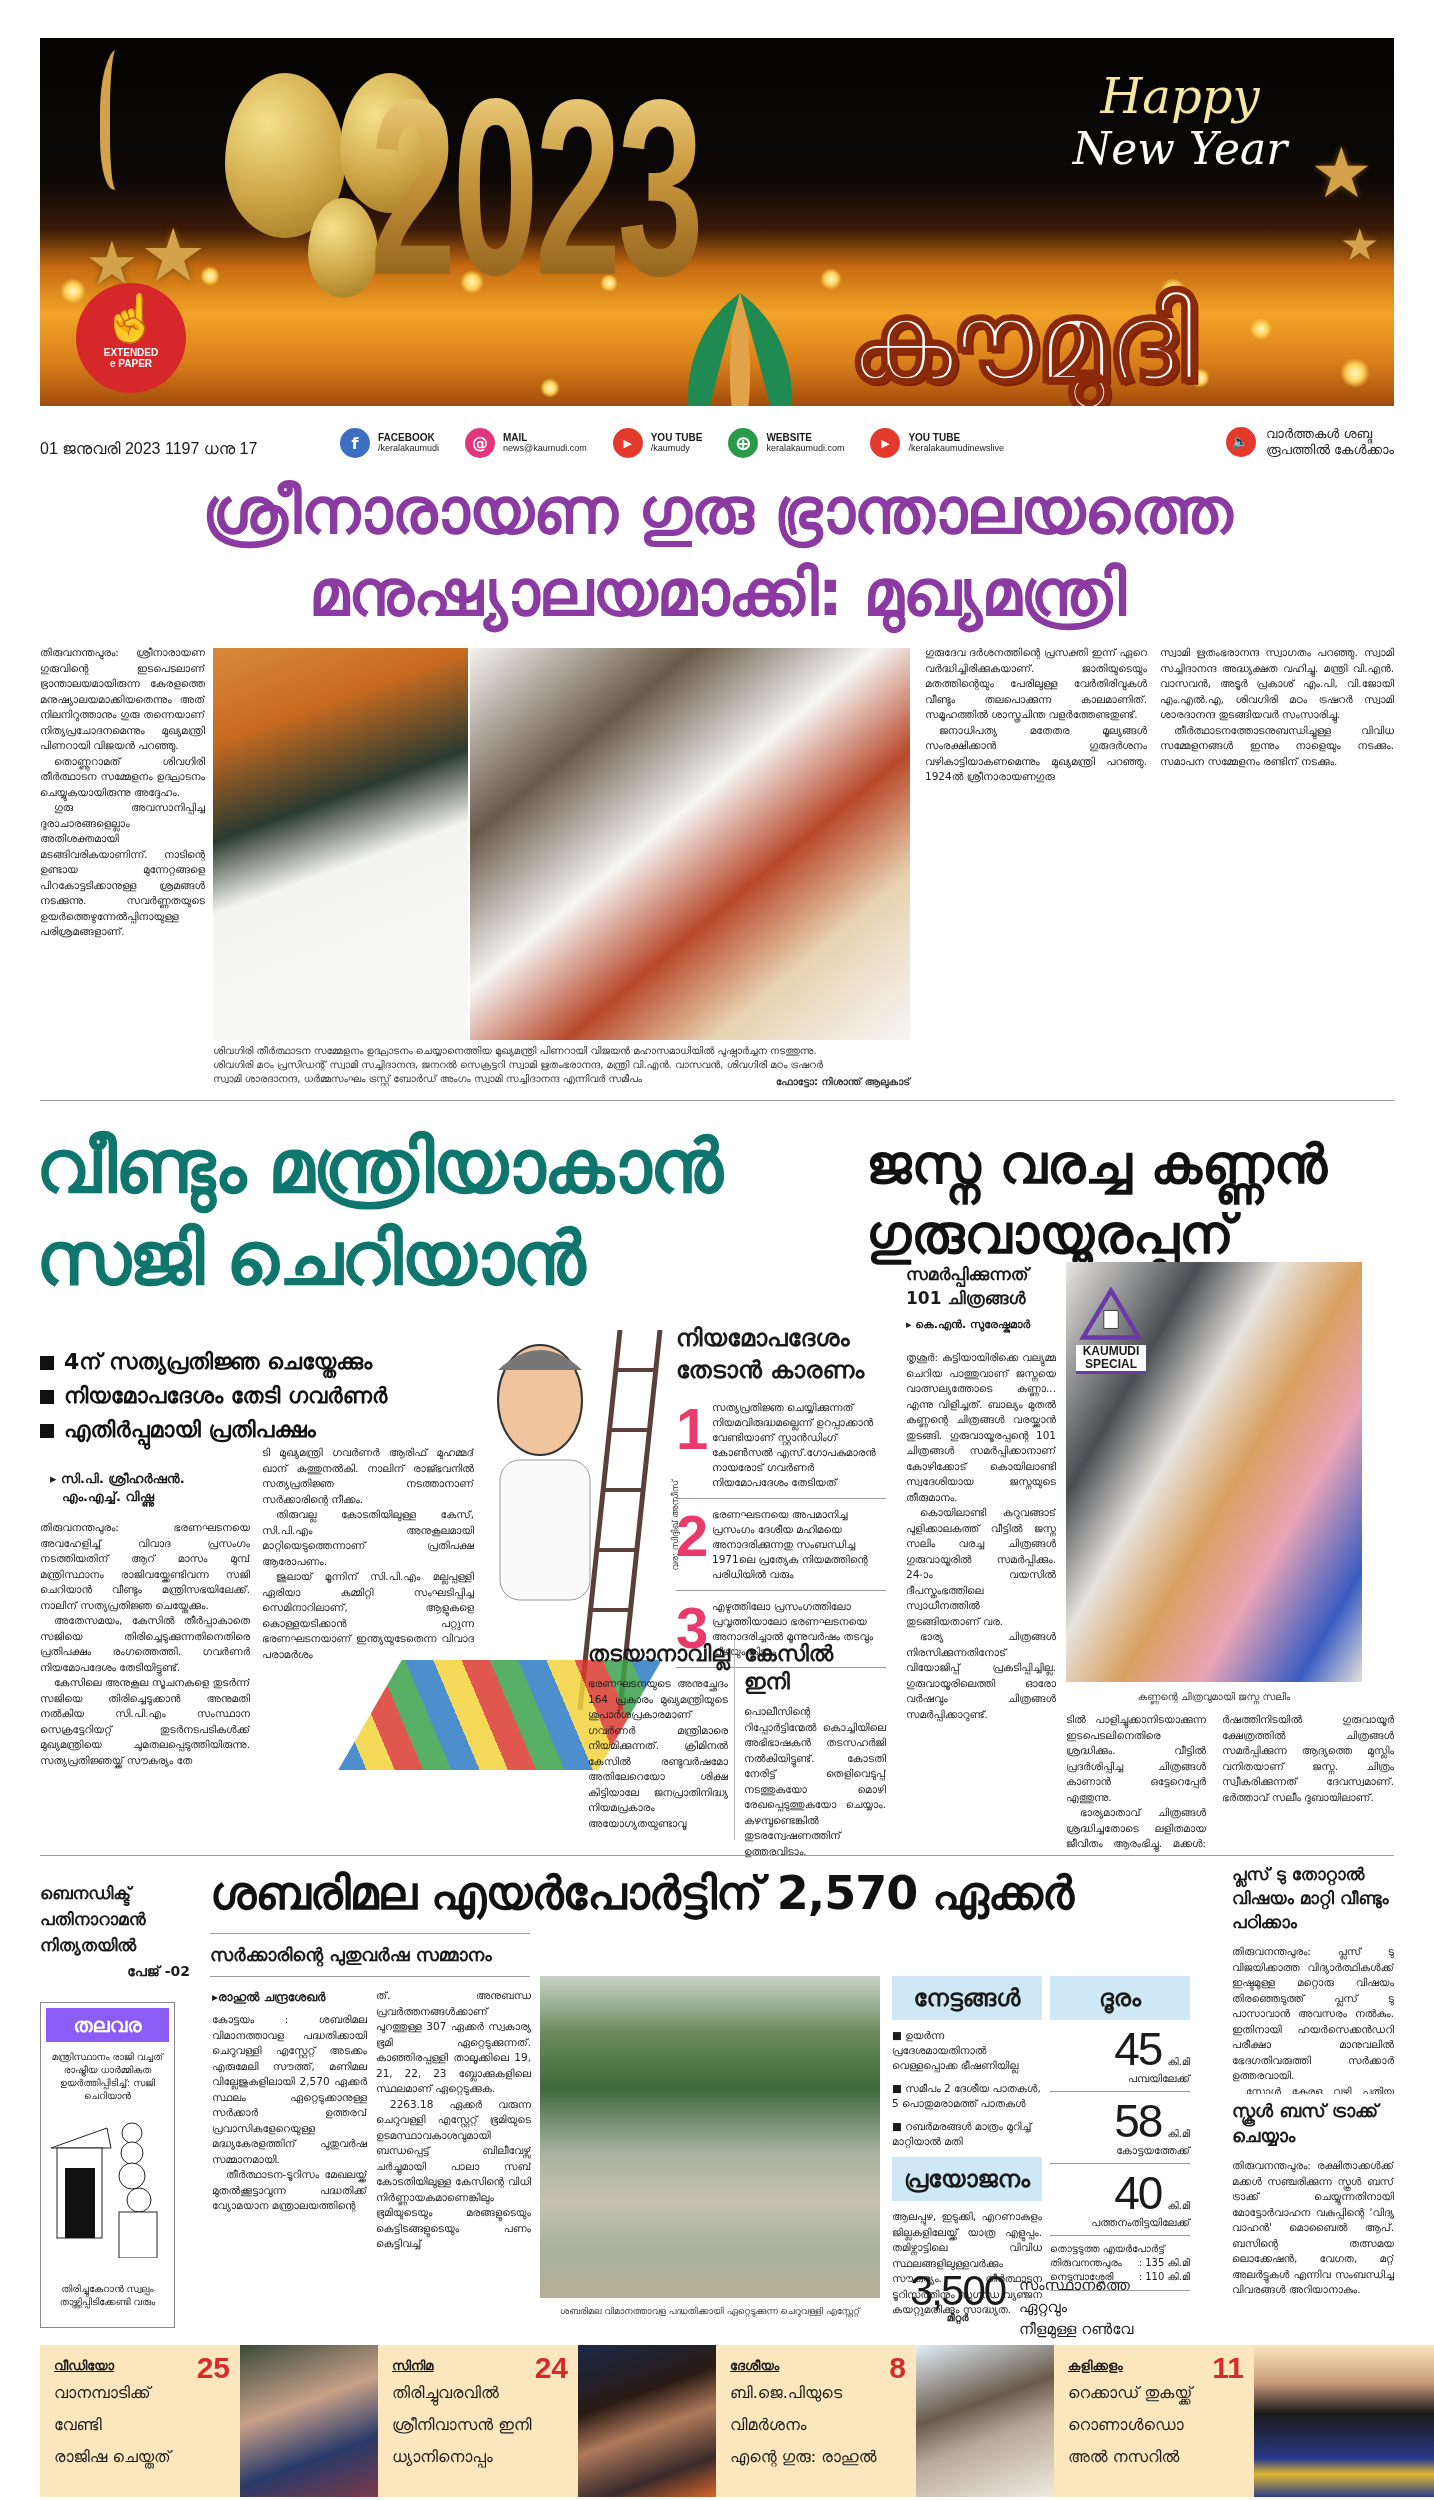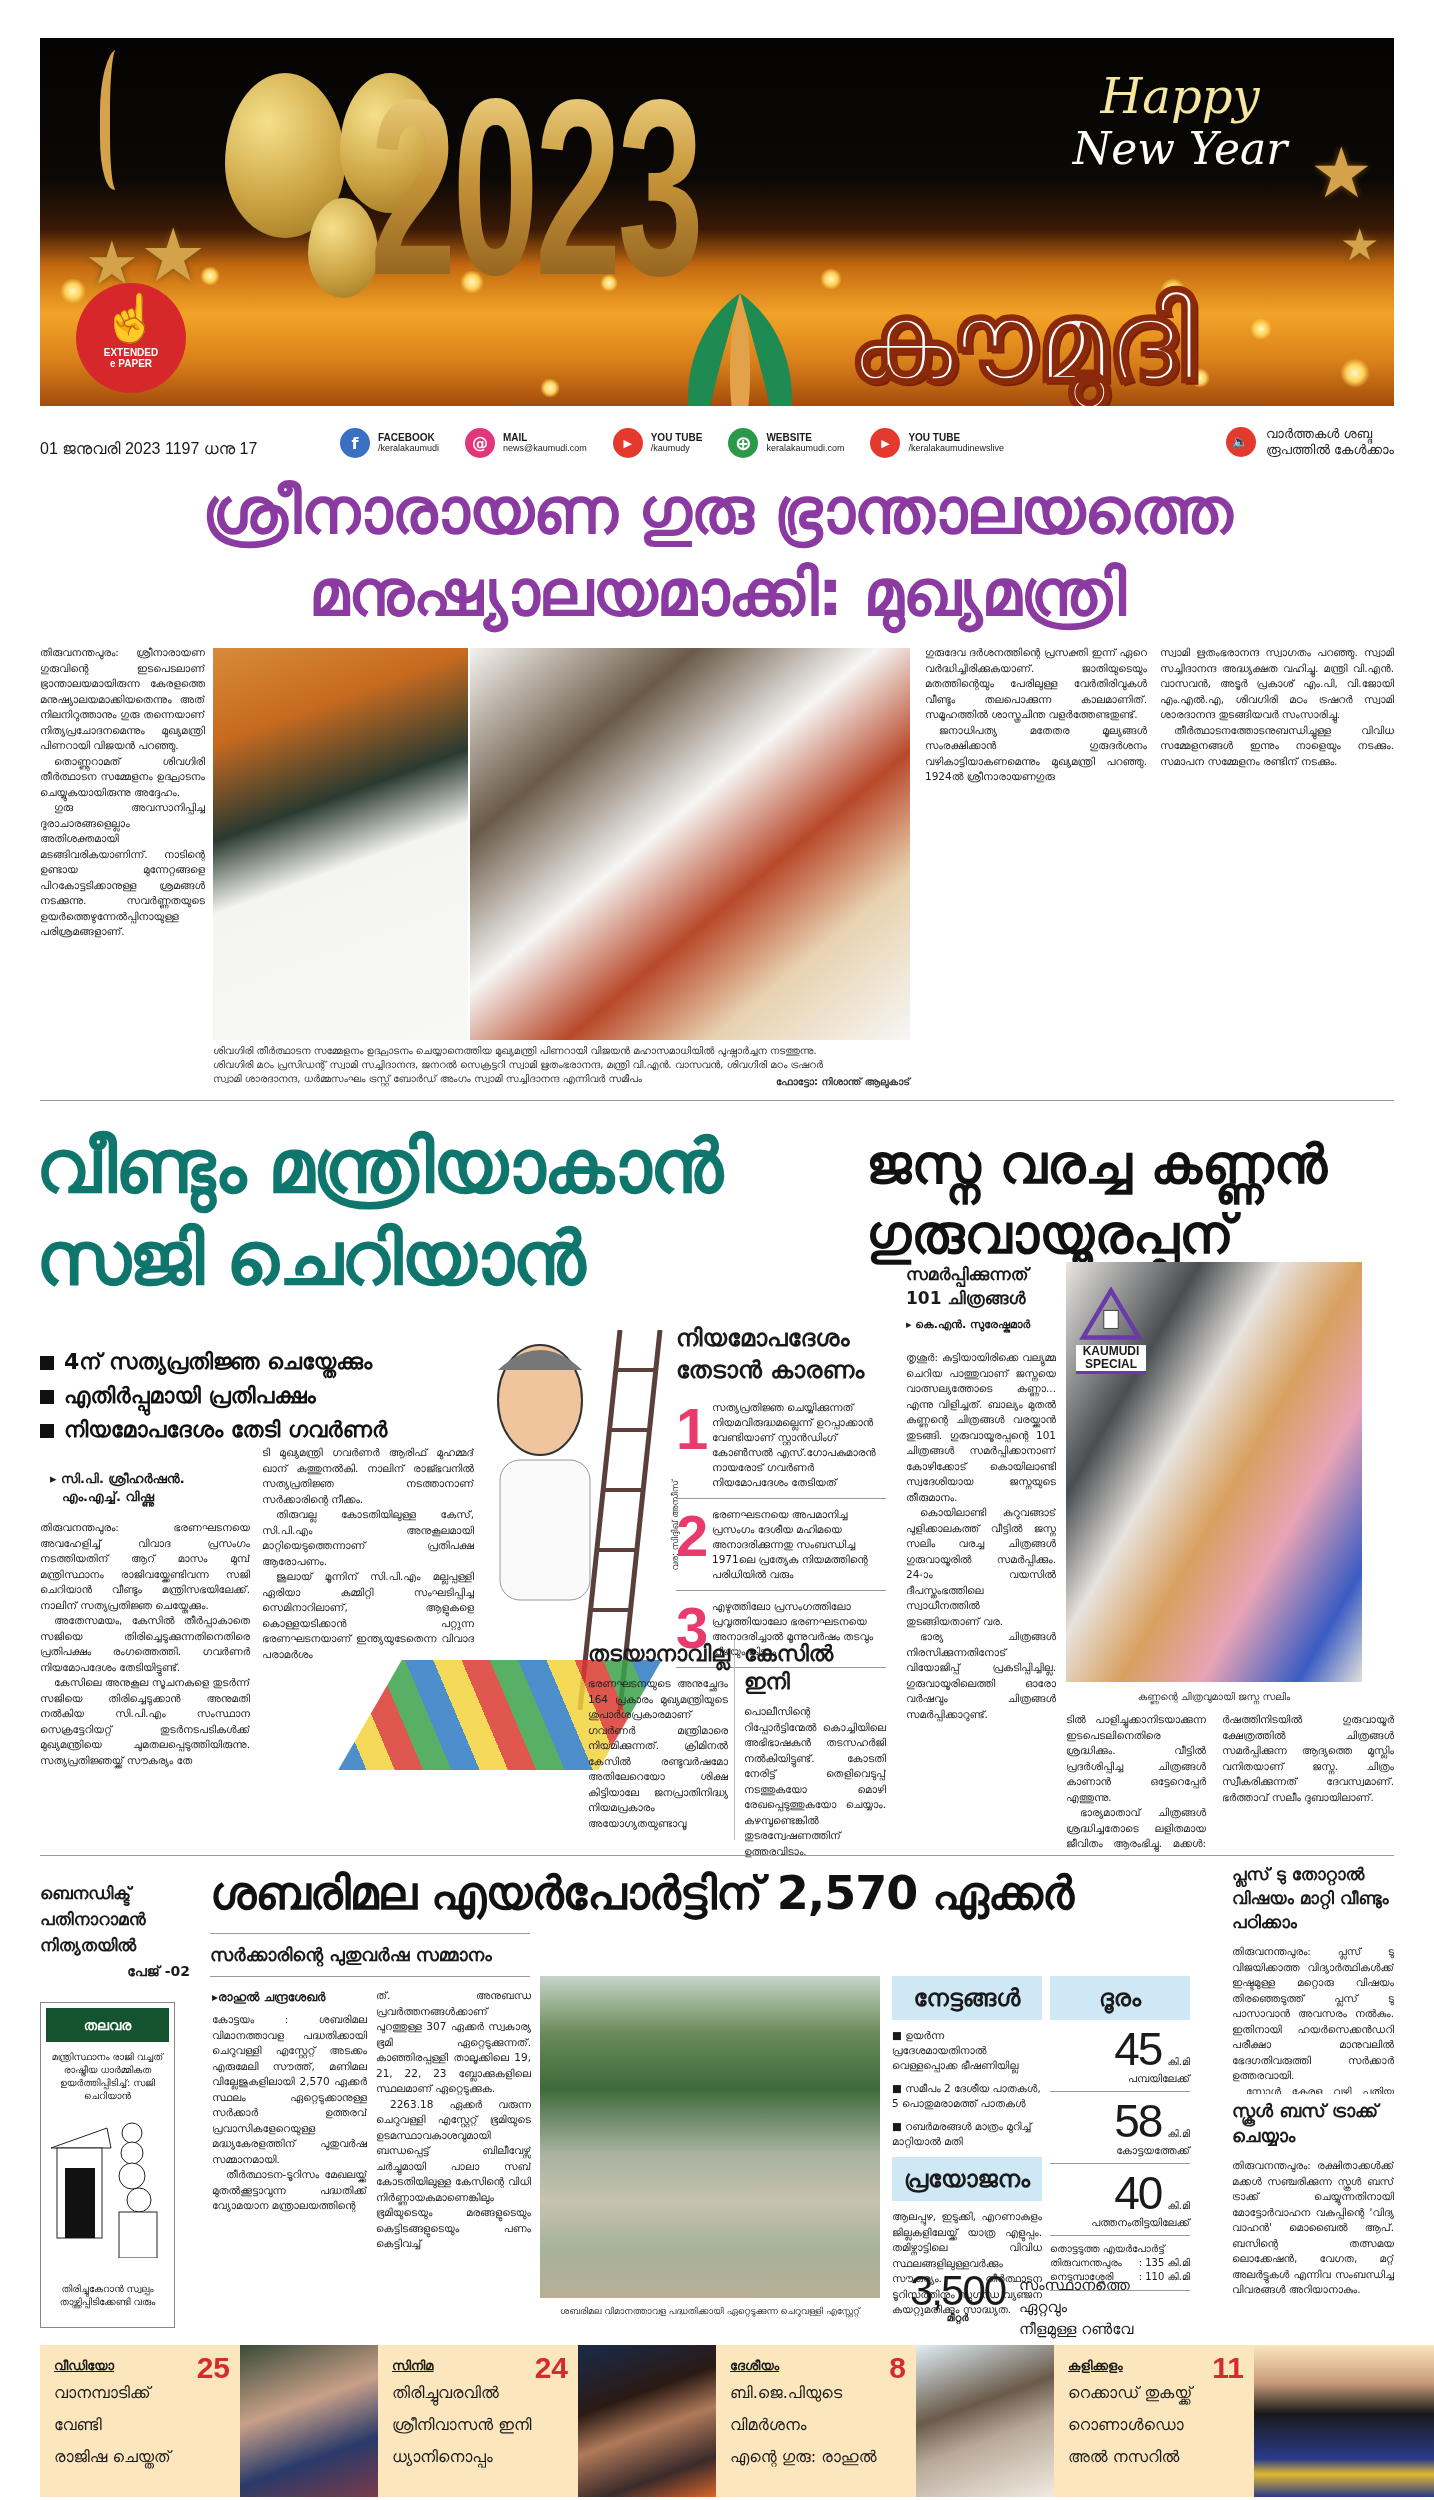--- a/index.html
+++ b/index.html
@@ -164,22 +164,22 @@
 
 <div class="abs rule" style="left:40px;top:1100px;width:1354px;height:1px"></div>
 
 <div class="abs h-red">
   <div>വീണ്ടും മന്ത്രിയാകാൻ</div>
   <div>സജി ചെറിയാൻ</div>
 </div>
 
 <div class="abs bullets">
   <div><span class="sq"></span><span>4ന് സത്യപ്രതിജ്ഞ ചെയ്തേക്കും</span></div>
+  <div><span class="sq"></span><span>നിയമോപദേശം തേടി ഗവർണർ</span></div>
   <div><span class="sq"></span><span>എതിർപ്പുമായി പ്രതിപക്ഷം</span></div>
-  <div><span class="sq"></span><span>നിയമോപദേശം തേടി ഗവർണർ</span></div>
 </div>
 
 <div class="abs byline" style="left:50px;top:1470px;width:220px">
   <div>▸ <span>സി.പി. ശ്രീഹർഷൻ.</span></div>
   <div style="padding-left:12px">എം.എച്ച്. വിഷ്ണു</div>
 </div>
 
 <div class="abs col" style="left:40px;top:1520px;width:210px;height:330px">
   <p class="ni">തിരുവനന്തപുരം: ഭരണഘടനയെ അവഹേളിച്ച് വിവാദ പ്രസംഗം നടത്തിയതിന് ആറ് മാസം മുമ്പ് മന്ത്രിസ്ഥാനം രാജിവയ്ക്കേണ്ടിവന്ന സജി ചെറിയാൻ വീണ്ടും മന്ത്രിസഭയിലേക്ക്. നാലിന് സത്യപ്രതിജ്ഞ ചെയ്തേക്കും.</p>
   <p>അതേസമയം, കേസിൽ തീർപ്പാകാതെ സജിയെ തിരിച്ചെടുക്കുന്നതിനെതിരെ പ്രതിപക്ഷം രംഗത്തെത്തി. ഗവർണർ നിയമോപദേശം തേടിയിട്ടുണ്ട്.</p>
@@ -268,21 +268,21 @@
 
 <div class="abs rule" style="left:40px;top:1855px;width:1354px;height:1px"></div>
 
 <div class="abs" style="left:40px;top:1880px;width:150px">
   <div style="font-weight:bold;font-size:17px;line-height:26px">ബെനഡിക്ട്</div>
   <div style="font-weight:bold;font-size:17px;line-height:26px">പതിനാറാമൻ</div>
   <div style="font-weight:bold;font-size:17px;line-height:26px">നിത്യതയിൽ</div>
   <div style="text-align:right;font-size:14px;line-height:26px;font-weight:bold">പേജ് -02</div>
 </div>
 <div class="abs" style="left:40px;top:2002px;width:135px;height:326px;border:1px solid #888;padding:5px">
-  <div style="background:#14532d;color:#fff;font-weight:bold;font-size:14px;line-height:34px;text-align:center">തലവര</div>
+  <div style="background:#8b5cf6;color:#fff;font-weight:bold;font-size:20px;line-height:34px;text-align:center">തലവര</div>
   <div style="font-size:9.5px;line-height:13px;text-align:center;margin-top:8px">മന്ത്രിസ്ഥാനം രാജി വച്ചത് രാഷ്ട്രീയ ധാർമ്മികത ഉയർത്തിപ്പിടിച്ച്: സജി ചെറിയാൻ</div>
   <svg viewBox="0 0 120 150" style="width:122px;height:150px;margin-top:6px">
     <path d="M4 40 L60 20 L64 40 Z" fill="#fff" stroke="#222"></path>
     <rect x="10" y="40" width="45" height="90" fill="#fff" stroke="#222"></rect>
     <rect x="18" y="60" width="30" height="70" fill="#111"></rect>
     <circle cx="85" cy="25" r="10" fill="#fff" stroke="#222"></circle>
     <circle cx="85" cy="45" r="11" fill="#fff" stroke="#222"></circle>
     <circle cx="85" cy="68" r="13" fill="#fff" stroke="#222"></circle>
     <circle cx="92" cy="92" r="12" fill="#fff" stroke="#222"></circle>
     <rect x="72" y="104" width="38" height="46" fill="#fff" stroke="#222"></rect>

